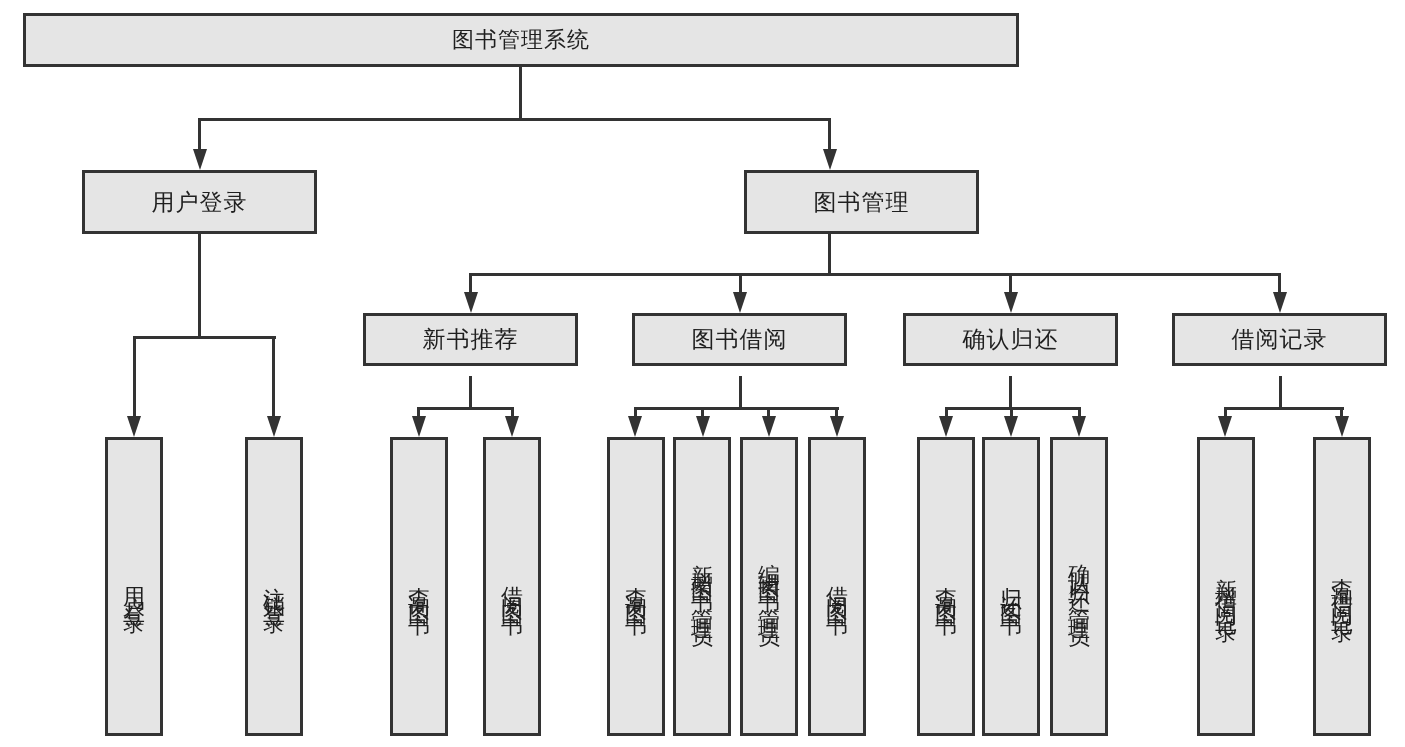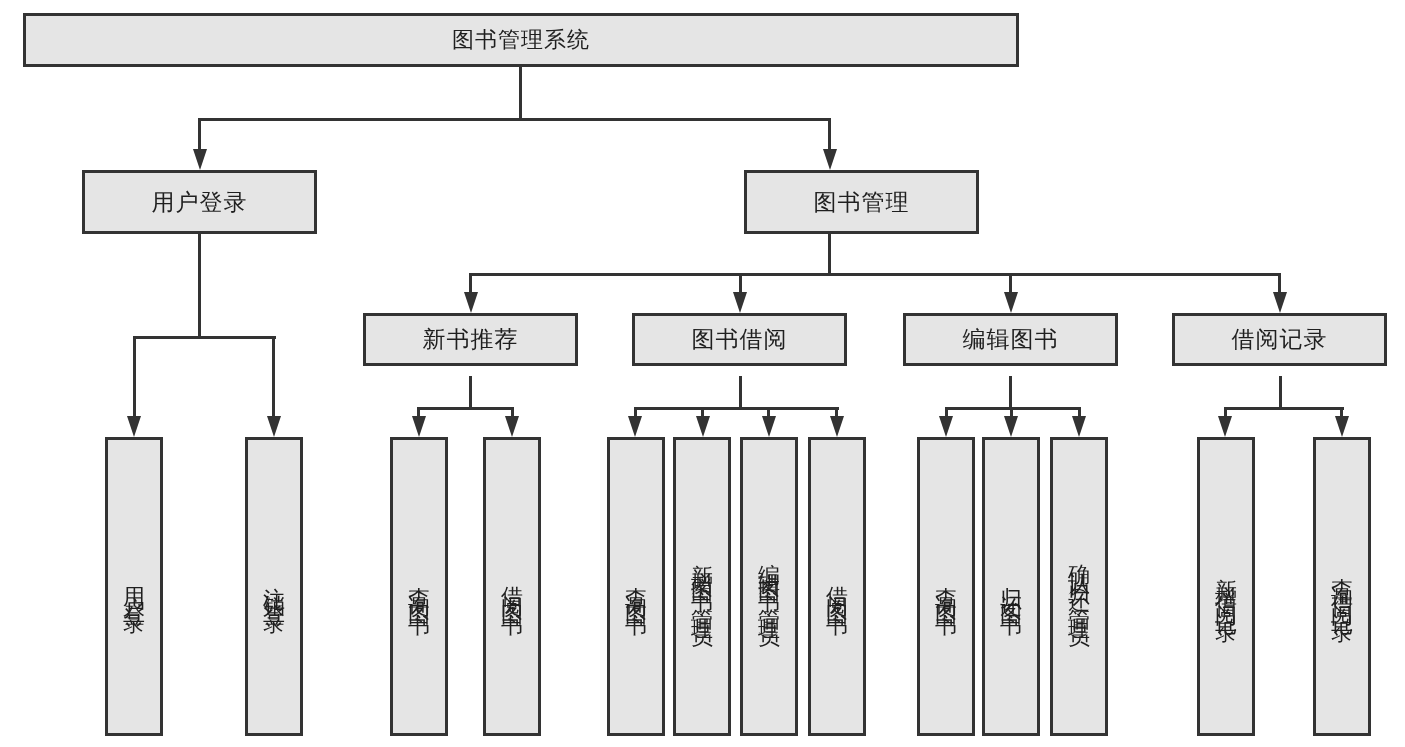--- a/index.html
+++ b/index.html
@@ -82,21 +82,21 @@
     <span>图书管理</span>
   </div>
 
   <div class="box lvl2-box" style="left:363px;">
     <span>新书推荐</span>
   </div>
   <div class="box lvl2-box" style="left:632px;">
     <span>图书借阅</span>
   </div>
   <div class="box lvl2-box" style="left:903px;">
-    <span>编辑图书</span>
+    <span>确认归还</span>
   </div>
   <div class="box lvl2-box" style="left:1172px;">
     <span>借阅记录</span>
   </div>
 
   <div class="box leaf" style="left:105px;">
     <span class="vtext">用户登录</span>
   </div>
   <div class="box leaf" style="left:245px;">
     <span class="vtext">注销登录</span>

